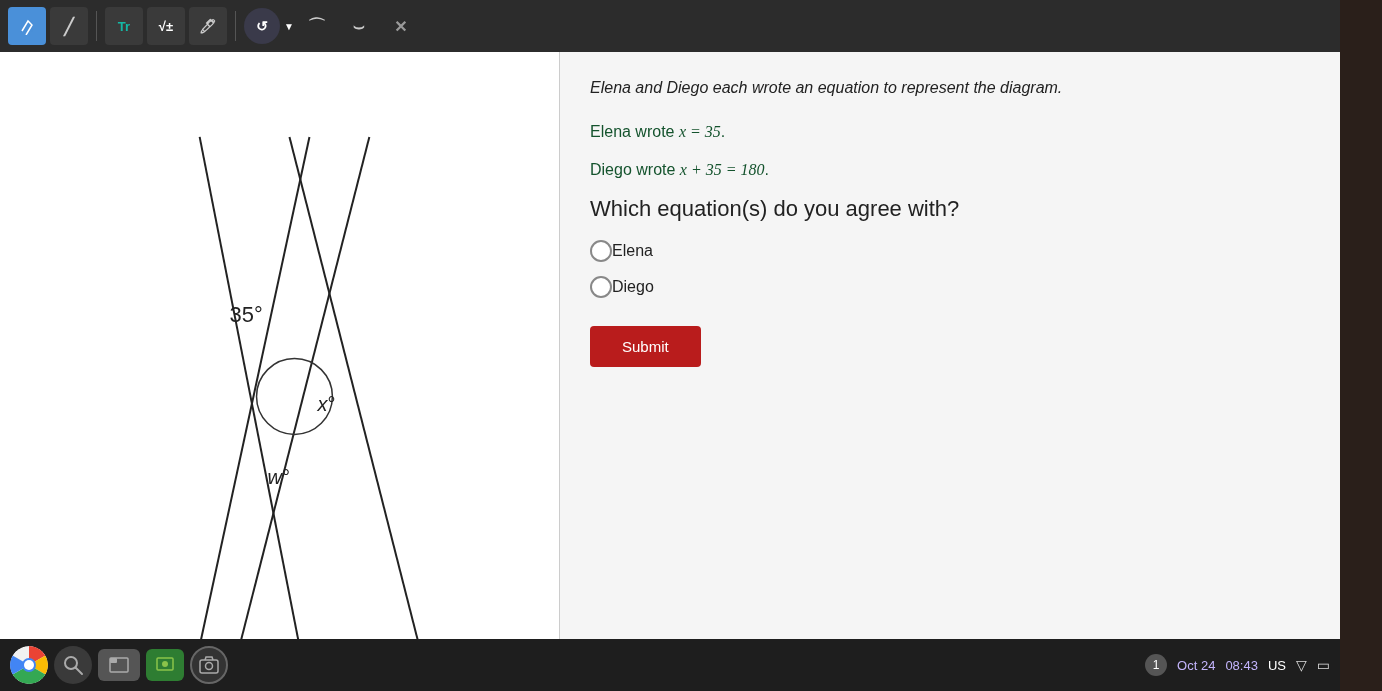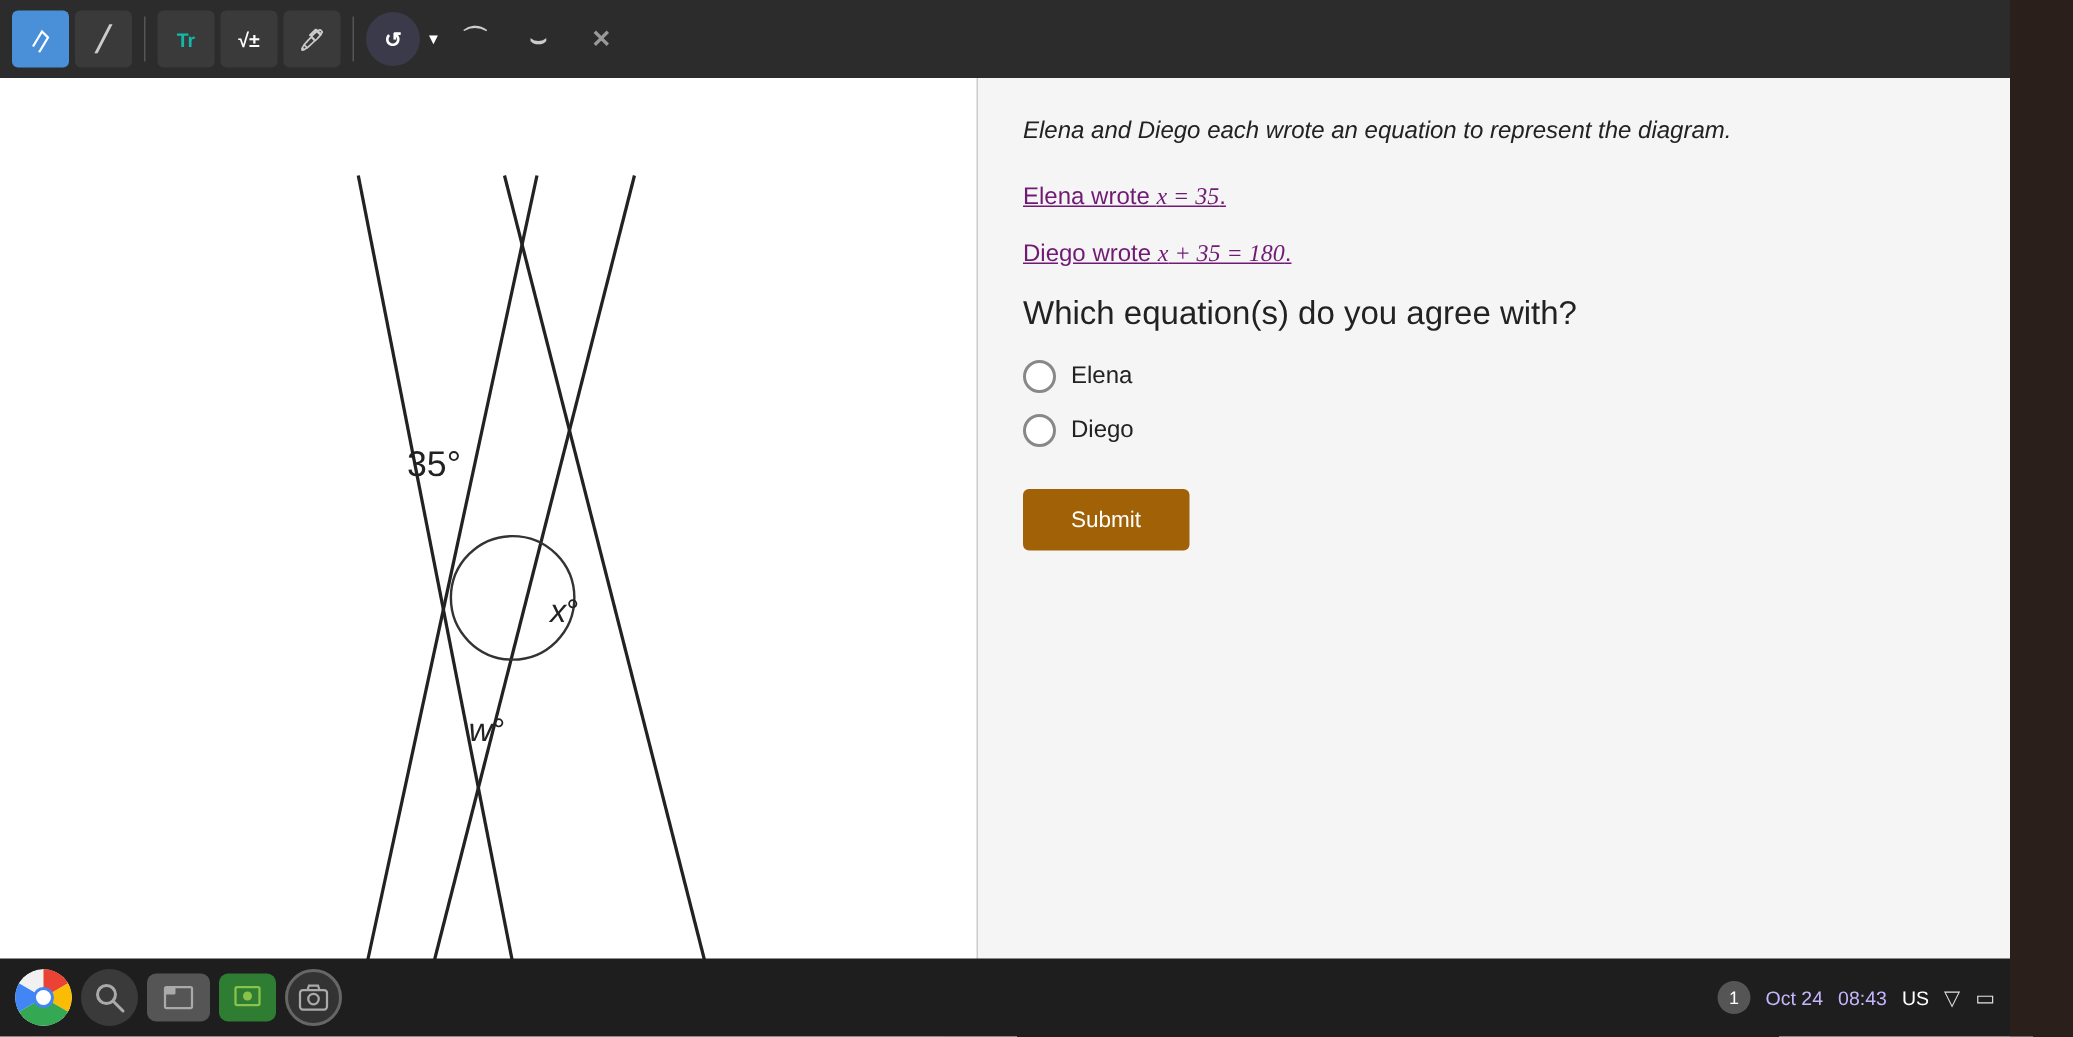--- a/index.html
+++ b/index.html
@@ -88,21 +88,21 @@
 
     
     .main-content {
       display: flex;
       flex: 1;
       overflow: hidden;
     }
 
     
     .diagram-panel {
-      width: 652px;
+      width: 560px;
       background: white;
       border-right: 1px solid #ccc;
       position: relative;
       flex-shrink: 0;
     }
 
     .diagram-canvas {
       width: 100%;
       height: 100%;
     }
@@ -118,44 +118,42 @@
     .question-intro {
       font-size: 16px;
       color: #222;
       margin-bottom: 20px;
       line-height: 1.5;
       font-style: italic;
     }
 
     .equation-line {
       font-size: 16px;
-      color: #701a75;
+      color: #14532d;
       margin-bottom: 14px;
       line-height: 1.5;
-      text-decoration: underline;
     }
 
     .question-prompt {
       font-size: 22px;
       color: #222;
       margin-bottom: 18px;
       margin-top: 8px;
     }
 
     .options-container {
       display: flex;
       flex-direction: column;
       gap: 14px;
       margin-bottom: 28px;
     }
 
     .option-item {
       display: flex;
       align-items: center;
-      gap: 10px;
       cursor: pointer;
     }
 
     .radio-circle {
       width: 22px;
       height: 22px;
       border-radius: 50%;
       border: 2px solid #888;
       background: white;
       flex-shrink: 0;
@@ -163,21 +161,21 @@
       align-items: center;
       justify-content: center;
     }
 
     .option-label {
       font-size: 16px;
       color: #222;
     }
 
     .submit-btn {
-      background: #a16207;
+      background: #b91c1c;
       color: white;
       border: none;
       padding: 12px 32px;
       font-size: 15px;
       border-radius: 4px;
       cursor: pointer;
       font-weight: 500;
     }
 
     

